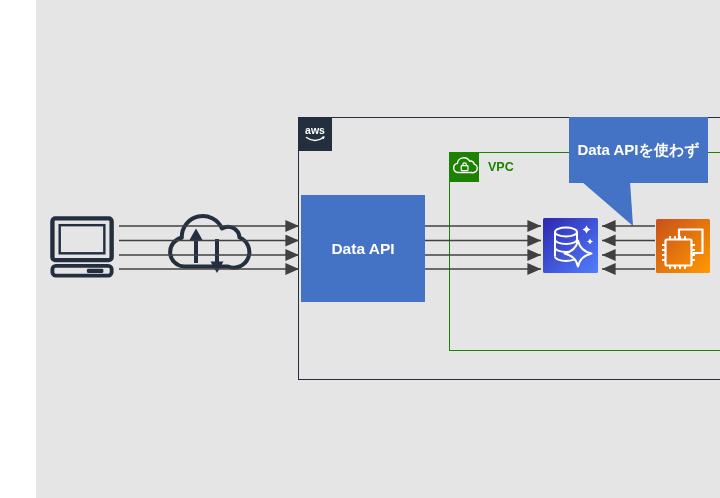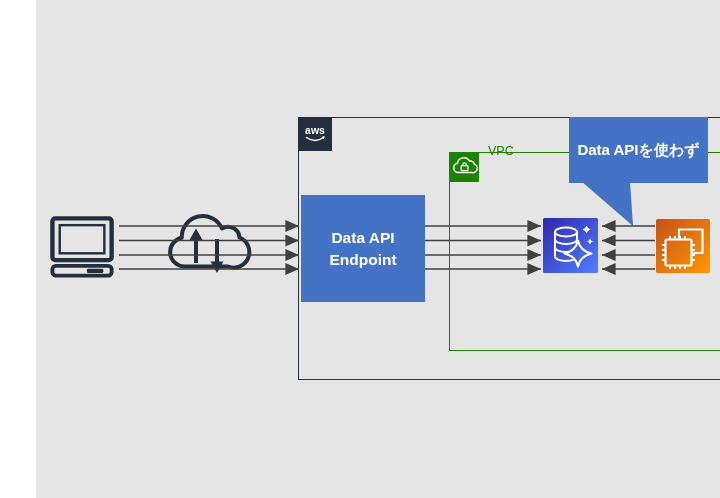--- a/index.html
+++ b/index.html
@@ -6,21 +6,21 @@
   .canvas{position:relative;width:720px;height:498px;background:#e5e5e5;overflow:hidden;
           font-family:"Liberation Sans",sans-serif;margin-left:36px;}
   .abs{position:absolute;}
   
   .aws-box{left:262px;top:117px;width:437px;height:263px;border:1.5px solid #232F3E;box-sizing:border-box;}
   .aws-logo{left:262px;top:117px;width:34px;height:34px;background:#232F3E;}
   .aws-label{left:304px;top:117px;height:34px;line-height:34px;font-size:12.5px;font-weight:700;color:#16191F;}
   
   .vpc-box{left:413px;top:152px;width:272px;height:199px;border:1.5px solid #1D8102;box-sizing:border-box;}
   .vpc-logo{left:413px;top:152px;width:30px;height:30px;background:#1D8102;}
-  .vpc-label{left:452px;top:136px;height:30px;line-height:30px;font-size:12.5px;font-weight:400;color:#1D8102;text-align:right;}
+  .vpc-label{left:452px;top:152px;height:30px;line-height:30px;font-size:12.5px;font-weight:700;color:#1D8102;text-align:right;}
   
   .endpoint{left:265px;top:195px;width:124px;height:107px;background:#4472C4;
             display:flex;flex-direction:column;align-items:center;justify-content:center;text-align:right;}
   .endpoint span{color:#fff;font-weight:700;font-size:15.5px;line-height:22px;}
   
   .aurora{left:507px;top:218px;width:55px;height:55px;}
   .ec2{left:620px;top:219px;width:54px;height:54px;}
   .computer{left:14px;top:215px;width:66px;height:64px;}
   .netcloud{left:124px;top:203px;width:92px;height:80px;}
   
@@ -71,21 +71,20 @@
       <path d="M24,63.5 A14.5,14.5 0 0 1 21.8,34.8 A21,21 0 0 1 62,25.5 A11.5,11.5 0 0 1 79.5,34.5 A14,14 0 0 1 68,63.5 Z" fill="none" stroke="#232F3E" stroke-width="4" stroke-linejoin="round"></path>
       <line x1="36" y1="60" x2="36" y2="33" stroke="#232F3E" stroke-width="4"></line>
       <path d="M29.5,37 L42.5,37 L36,25.5 Z" fill="#232F3E"></path>
       <line x1="57" y1="36" x2="57" y2="62" stroke="#232F3E" stroke-width="4"></line>
       <path d="M50.5,58.5 L63.5,58.5 L57,70 Z" fill="#232F3E"></path>
     </svg>
   </div>
 
   <div class="abs endpoint">
     <span>Data API</span>
-    <span>Endpoint</span>
   </div>
 
   <div class="abs aurora">
     <svg width="55" height="55" viewBox="0 0 55 55">
       <defs>
         <linearGradient id="agrad" x1="0" y1="0" x2="55" y2="55" gradientUnits="userSpaceOnUse">
           <stop offset="0" stop-color="#2E27AD"></stop>
             <stop offset="1" stop-color="#527FFF"></stop>
         </linearGradient>
       </defs>

